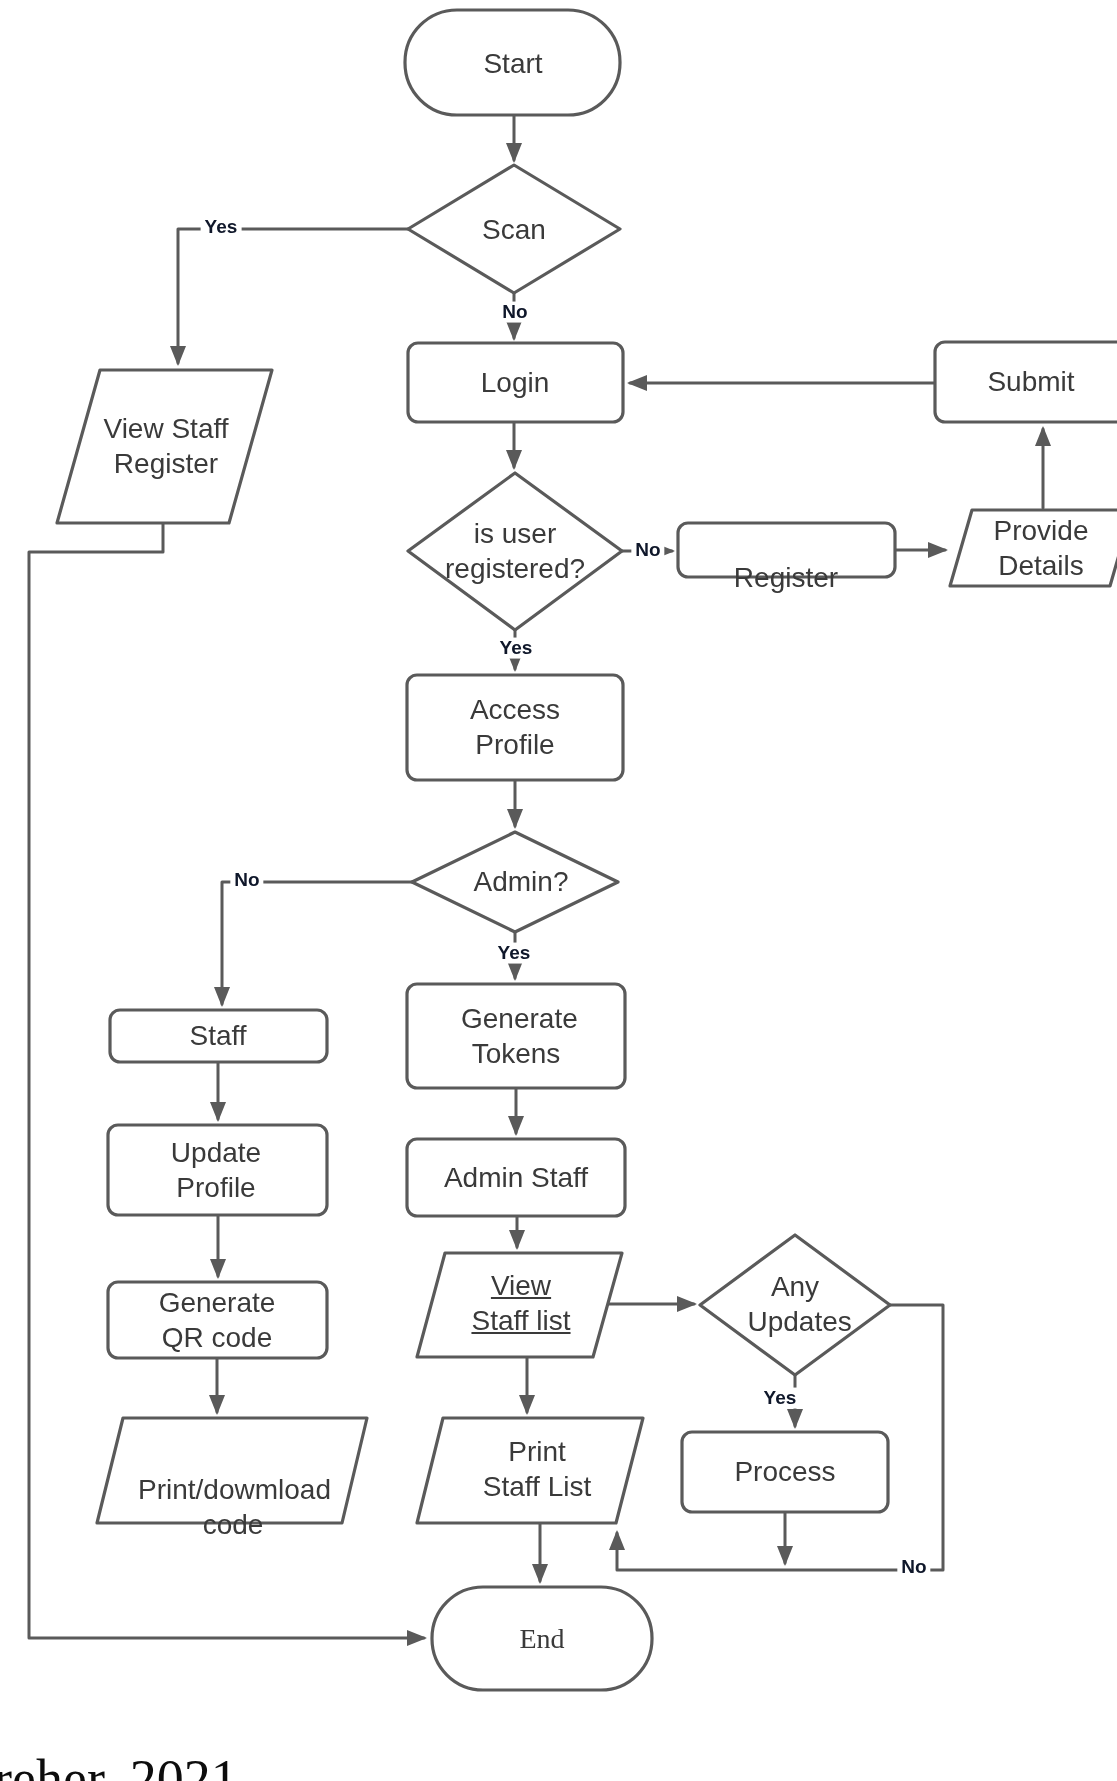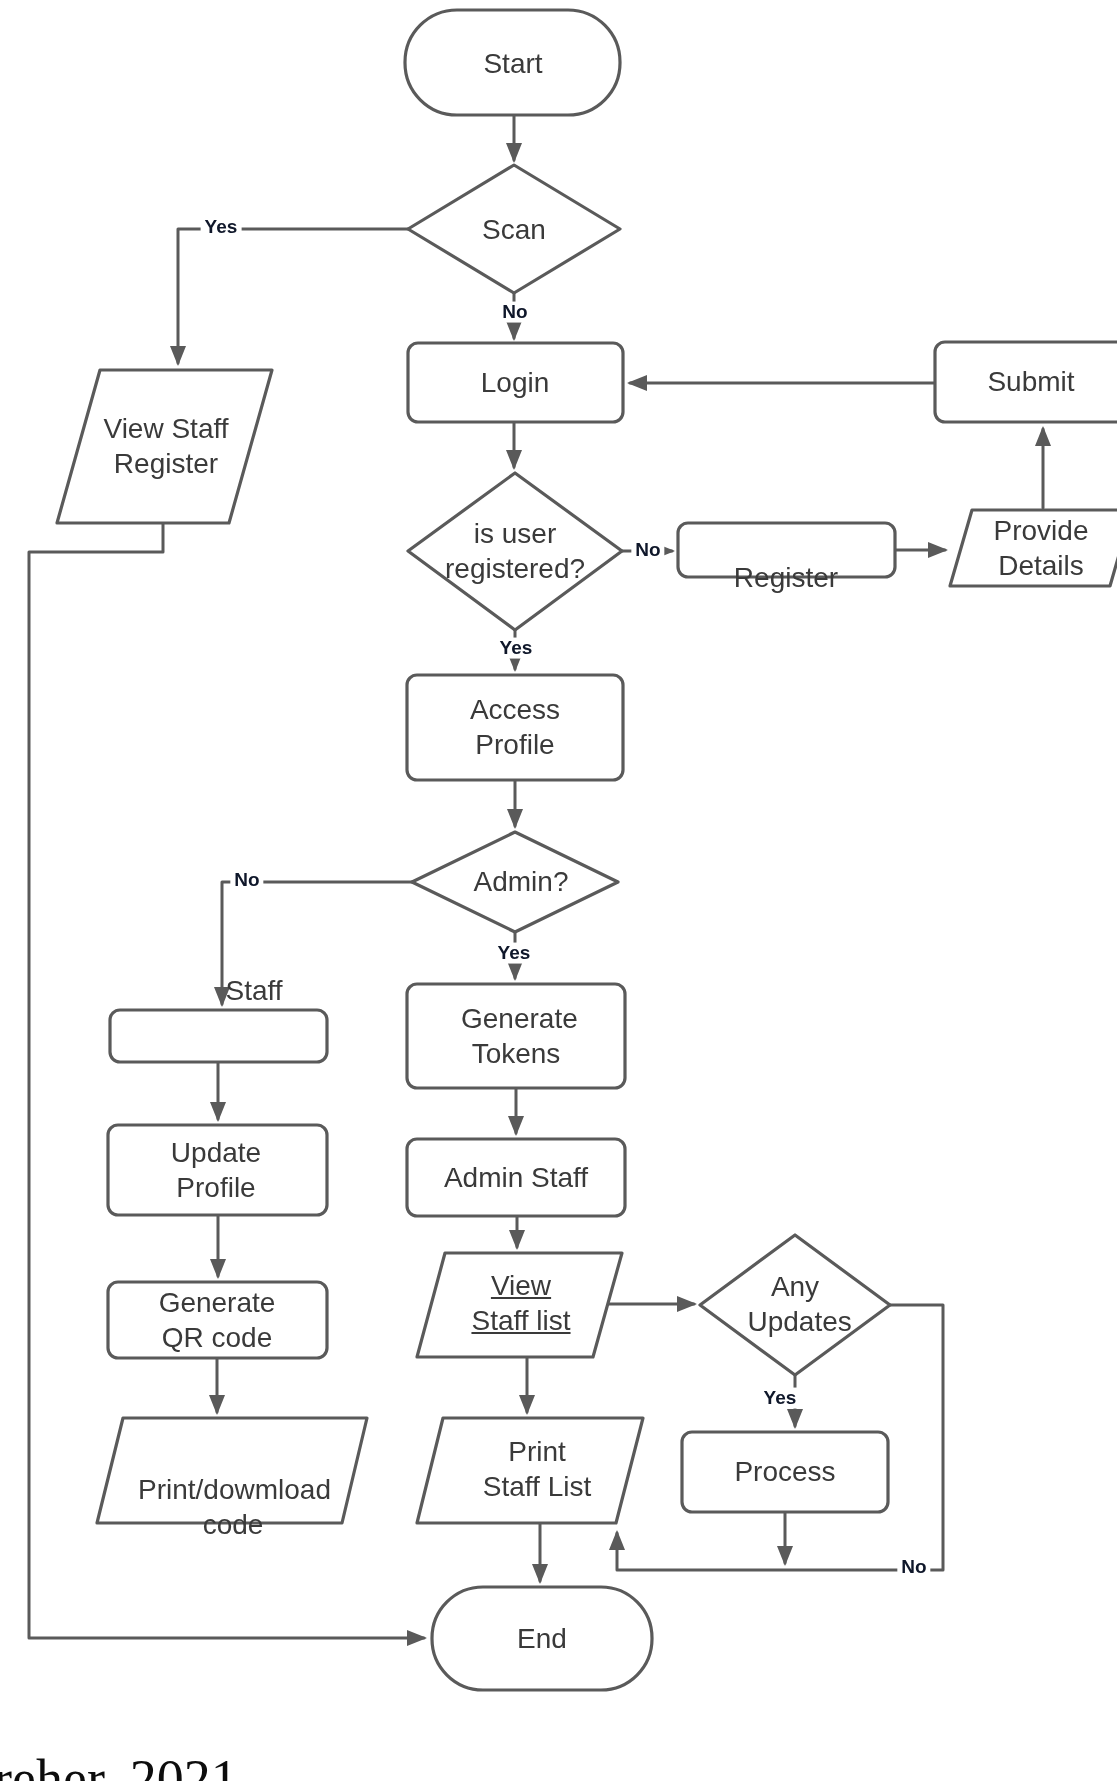--- a/index.html
+++ b/index.html
@@ -83,31 +83,31 @@
 <div class="node-label" style="left:513px;top:63px;">Start</div>
 <div class="node-label" style="left:514px;top:229px;">Scan</div>
 <div class="node-label" style="left:166px;top:446px;width:135px;">View Staff Register</div>
 <div class="node-label" style="left:515px;top:382px;">Login</div>
 <div class="node-label" style="left:515px;top:551px;width:140px;">is user registered?</div>
 <div class="node-label" style="left:786px;top:577px;">Register</div>
 <div class="node-label" style="left:1041px;top:548px;width:95px;">Provide Details</div>
 <div class="node-label" style="left:1031px;top:381px;">Submit</div>
 <div class="node-label" style="left:515px;top:727px;width:95px;">Access Profile</div>
 <div class="node-label" style="left:515px;top:881px;margin-left:6px;">Admin?</div>
-<div class="node-label" style="left:218px;top:990px;margin-left:36px;">Staff</div>
+<div class="node-label" style="left:218px;top:1035px;">Staff</div>
 <div class="node-label" style="left:216px;top:1170px;width:95px;">Update Profile</div>
 <div class="node-label" style="left:217px;top:1320px;width:165px;">Generate QR code</div>
 <div class="node-label" style="left:233px;top:1470px;width:190px;margin-top:37px;">Print/dowmload code</div>
 <div class="node-label" style="left:516px;top:1036px;width:110px;">Generate Tokens</div>
 <div class="node-label" style="left:516px;top:1177px;">Admin Staff</div>
 <div class="node-label" style="left:521px;top:1303px;width:120px;text-decoration:underline;">View Staff list</div>
 <div class="node-label" style="left:537px;top:1469px;width:120px;">Print Staff List</div>
 <div class="node-label" style="left:795px;top:1304px;width:95px;">Any Updates</div>
 <div class="node-label" style="left:785px;top:1471px;">Process</div>
-<div class="node-label" style="left:542px;top:1638px;">End</div>
+<div class="node-label" style="left:542px;top:1638px;font-family:Liberation Serif, serif;">End</div>
 
 <div class="edge-label" style="left:221px;top:227px;">Yes</div>
 <div class="edge-label" style="left:515px;top:312px;">No</div>
 <div class="edge-label" style="left:648px;top:550px;">No</div>
 <div class="edge-label" style="left:516px;top:648px;">Yes</div>
 <div class="edge-label" style="left:247px;top:880px;">No</div>
 <div class="edge-label" style="left:514px;top:953px;">Yes</div>
 <div class="edge-label" style="left:780px;top:1398px;">Yes</div>
 <div class="edge-label" style="left:914px;top:1567px;">No</div>
 

